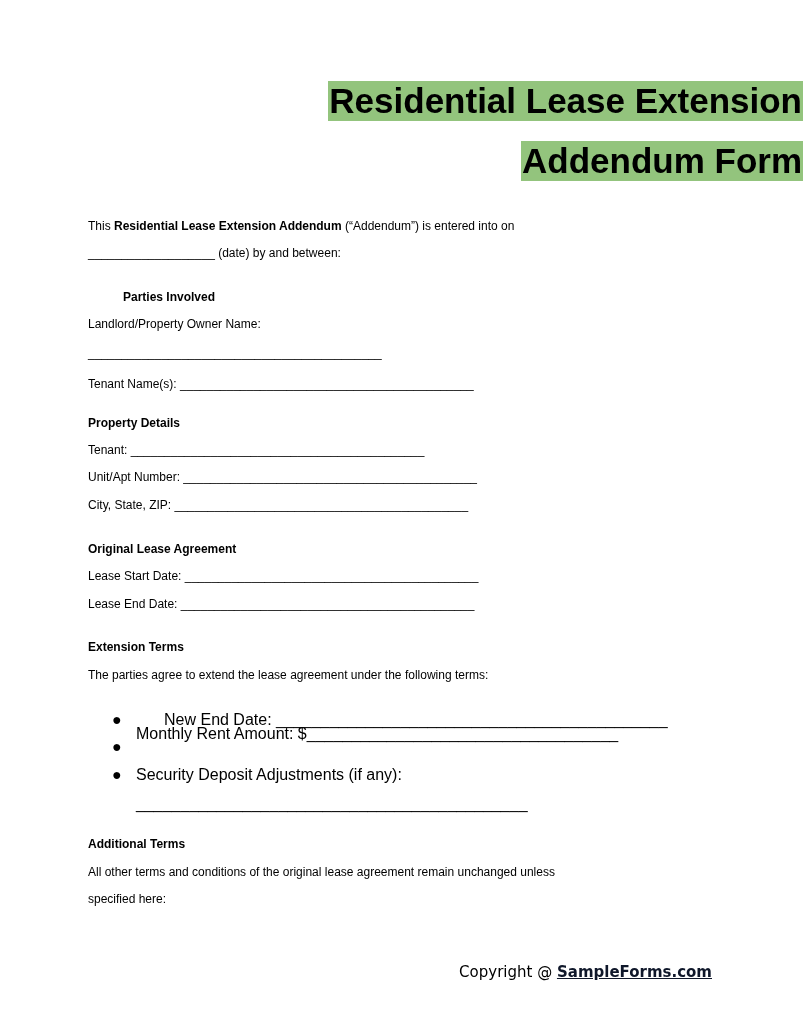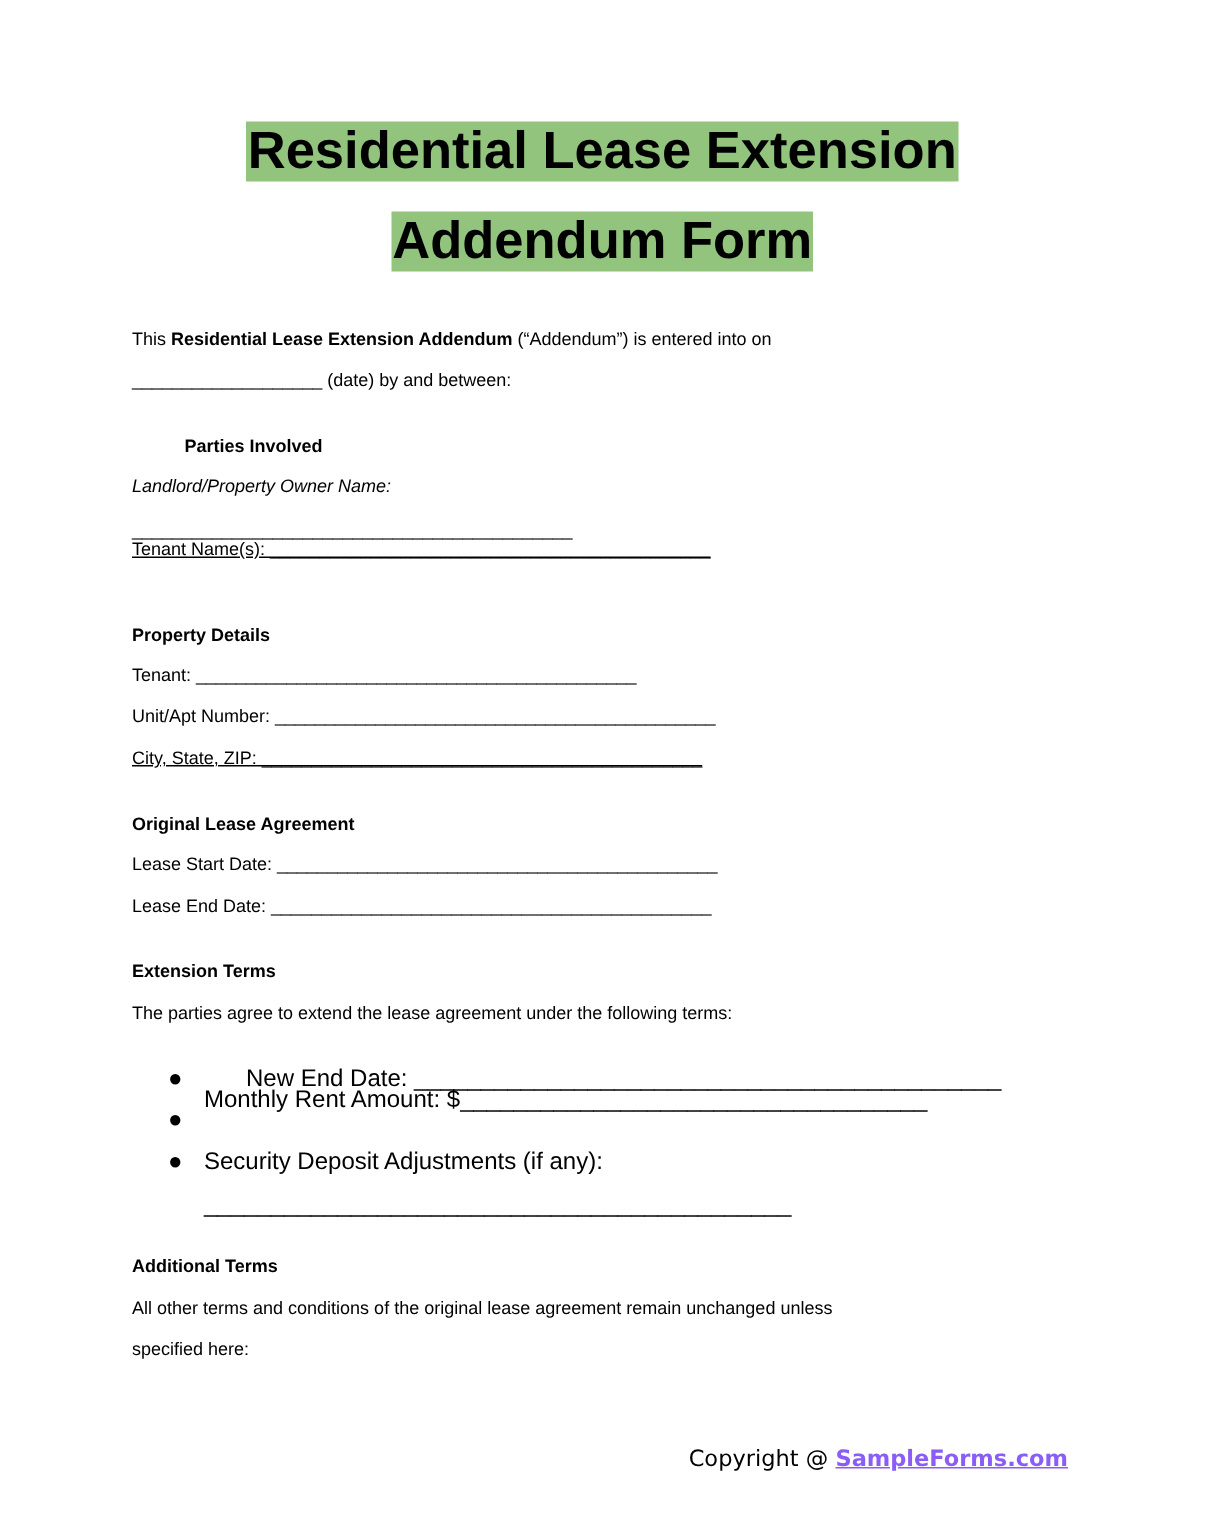--- a/index.html
+++ b/index.html
@@ -1,51 +1,51 @@
 <!DOCTYPE html>
 <html><head>
 <meta charset="utf-8">
 <style>
   html, body { margin: 0; padding: 0; background: #ffffff; }
   body { width: 803px; height: 1024px; position: relative; font-family: "Liberation Sans", sans-serif; color: #000; overflow: hidden; }
-  .title-wrap { position: absolute; left: 0; width: 803px; text-align: center; }
+  .title-wrap { position: absolute; left: 0; width: 803px; text-align: right; }
   .title-line { display: inline-block; background: #93c47d; font-weight: bold; font-size: 35px; line-height: 40px; padding: 0 1px; }
   .t1 { top: 81px; }
   .t2 { top: 141px; }
   .para { position: absolute; left: 88px; font-size: 12px; line-height: 27px; white-space: nowrap; }
   .h { font-weight: bold; }
   .bullet { position: absolute; left: 112px; font-size: 16px; line-height: 27px; }
   .bitem { position: absolute; left: 136px; font-size: 16px; line-height: 27px; white-space: nowrap; }
   .footer { position: absolute; right: 91px; top: 960px; font-size: 15px; line-height: 24px; font-family: "DejaVu Sans", sans-serif; }
-  .footer a { color: #8b5cf6; font-weight: bold; text-decoration: underline; }
+  .footer a { color: #0f172a; font-weight: bold; text-decoration: underline; }
 </style>
 </head>
 <body>
 
 <div class="title-wrap t1">
   <span class="title-line">Residential Lease Extension</span>
 </div>
 <div class="title-wrap t2">
   <span class="title-line">Addendum Form</span>
 </div>
 
 <div class="para" style="top:213px;">
   <span>This </span><b>Residential Lease Extension Addendum</b><span> (“Addendum”) is entered into on</span>
 </div>
 <div class="para" style="top:240px;">___________________ (date) by and between:</div>
 
 <div class="para h" style="top:284px;margin-left:35px;">Parties Involved</div>
-<div class="para" style="top:311px;font-style:italic;">Landlord/Property Owner Name:</div>
+<div class="para" style="top:311px;">Landlord/Property Owner Name:</div>
 <div class="para" style="top:340px;">____________________________________________</div>
-<div class="para" style="top:353px;text-decoration:underline;">Tenant Name(s): ____________________________________________</div>
+<div class="para" style="top:371px;">Tenant Name(s): ____________________________________________</div>
 
 <div class="para h" style="top:410px;">Property Details</div>
 <div class="para" style="top:437px;">Tenant: ____________________________________________</div>
 <div class="para" style="top:464px;">Unit/Apt Number: ____________________________________________</div>
-<div class="para" style="top:492px;text-decoration:underline;">City, State, ZIP: ____________________________________________</div>
+<div class="para" style="top:492px;">City, State, ZIP: ____________________________________________</div>
 
 <div class="para h" style="top:536px;">Original Lease Agreement</div>
 <div class="para" style="top:563px;">Lease Start Date: ____________________________________________</div>
 <div class="para" style="top:591px;">Lease End Date: ____________________________________________</div>
 
 <div class="para h" style="top:634px;">Extension Terms</div>
 <div class="para" style="top:662px;">The parties agree to extend the lease agreement under the following terms:</div>
 
 <span class="bullet" style="top:706px;">●</span>
 <div class="bitem" style="top:706px;margin-left:28px;">New End Date: ____________________________________________</div>

